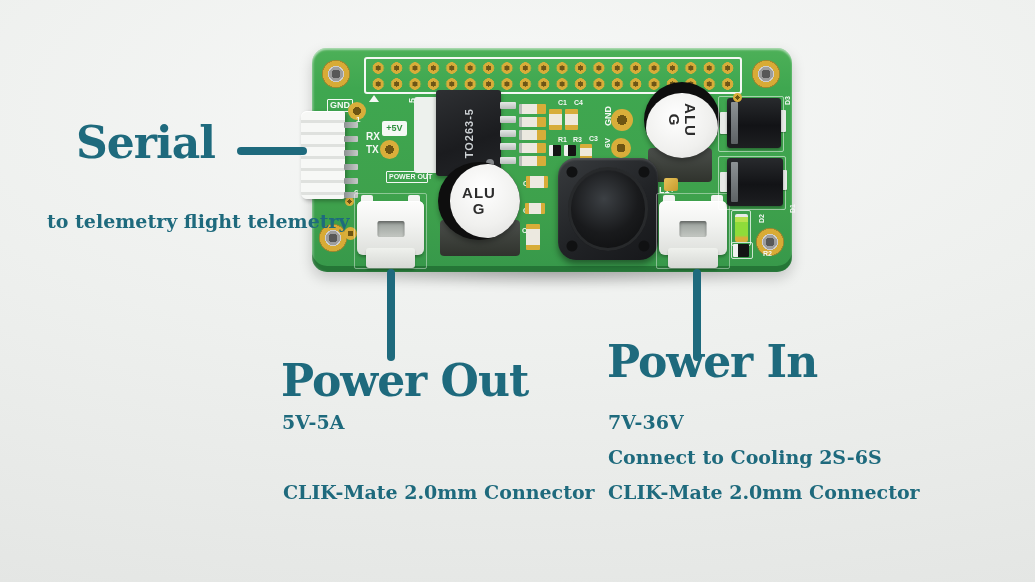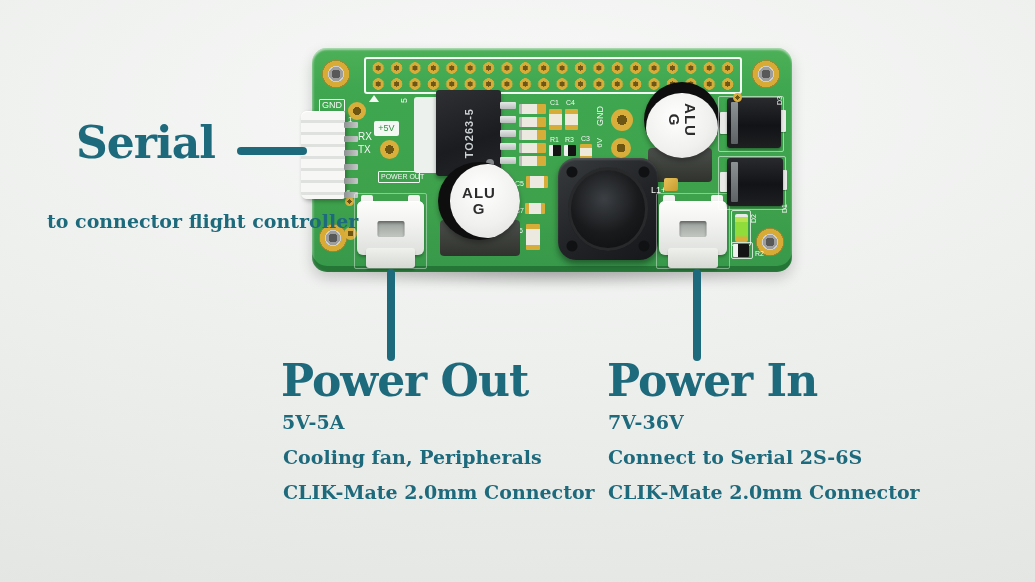--- a/index.html
+++ b/index.html
@@ -32,21 +32,21 @@
   .board-shadow{position:absolute;left:326px;top:248px;width:452px;height:40px;border-radius:50%;
     background:radial-gradient(ellipse at center, rgba(0,0,0,.22) 0%, rgba(0,0,0,0) 70%);filter:blur(4px);}
 
   .mount{position:absolute;width:28px;height:28px;border-radius:50%;
     background:radial-gradient(circle, #585858 0 4.5px, #9d9d9d 4.5px 7px, #cfcfcf 7px 8px, #d8ab36 8px 13px, #a8842a 13px 14px);}
   .header-box{position:absolute;left:52px;top:9px;width:378px;height:37px;border:2px solid var(--silk);border-radius:3px;}
   .pins{position:absolute;left:3px;top:1px;right:3px;bottom:2px;
     background-image:radial-gradient(circle 6px at 9.2px 8px, var(--gold-dark) 0 2.6px, var(--gold) 2.6px 5.6px, rgba(0,0,0,0) 5.9px);
     background-size:18.4px 16px;}
 
-  .silk{position:absolute;color:var(--silk);font-weight:normal;font-size:9px;line-height:1;white-space:nowrap;}
+  .silk{position:absolute;color:var(--silk);font-weight:bold;font-size:9px;line-height:1;white-space:nowrap;margin-left:8px;}
   .silk7{font-size:7px;}
   .silk8{font-size:8px;}
   .silk-box{border:1px solid var(--silk);padding:1px 2px;border-radius:1px;}
   .vtext{writing-mode:vertical-rl;transform:rotate(180deg);}
   .via{position:absolute;border-radius:50%;
     background:radial-gradient(circle, #6d5513 0 32%, #d9ae3a 32% 82%, #a97f20 100%);}
   .tri{position:absolute;width:0;height:0;border-left:5px solid transparent;border-right:5px solid transparent;border-bottom:7px solid var(--silk);}
   .goldpad{position:absolute;background:linear-gradient(135deg,#e7c35a,#c79a2d);border-radius:2px;}
   .whitepad{position:absolute;background:#e7eae7;border-radius:1px;box-shadow:0 1px 1px rgba(0,0,0,.25);}
   .outline{position:absolute;border:1px solid rgba(255,255,255,.75);border-radius:2px;}
@@ -252,25 +252,24 @@
     <div class="outline" style="left:419px;top:194px;width:22px;height:17px;"></div>
     <div class="abs" style="left:421px;top:196px;width:16px;height:13px;background:linear-gradient(90deg,#f0f0f0 0 30%,#141414 30%);border-radius:1px;"></div>
     <div class="silk silk7" style="left:443px;top:202px;">R2</div>
   </div>
 
   <div class="leader" style="left:237px;top:147px;width:70px;height:8px;"></div>
   <div class="leader" style="left:387px;top:269px;width:8px;height:92px;"></div>
   <div class="leader" style="left:693px;top:269px;width:8px;height:92px;"></div>
 
   <div class="ann-title" style="left:76px;top:121px;">Serial</div>
-  <div class="ann-line" style="left:47px;top:212px;">to connector flight controller</div>
+  <div class="ann-line" style="left:47px;top:212px;">to telemetry flight telemetry</div>
 
   <div class="ann-title" style="left:281px;top:359px;">Power Out</div>
   <div class="ann-line" style="left:282px;top:413px;">5V-5A</div>
-  <div class="ann-line" style="left:283px;top:448px;">Cooling fan, Peripherals</div>
   <div class="ann-line" style="left:283px;top:483px;">CLIK-Mate 2.0mm Connector</div>
 
-  <div class="ann-title" style="left:607px;top:359px;">Power In</div>
+  <div class="ann-title" style="left:607px;top:340px;">Power In</div>
   <div class="ann-line" style="left:608px;top:413px;">7V-36V</div>
-  <div class="ann-line" style="left:608px;top:448px;">Connect to Serial 2S-6S</div>
+  <div class="ann-line" style="left:608px;top:448px;">Connect to Cooling 2S-6S</div>
   <div class="ann-line" style="left:608px;top:483px;">CLIK-Mate 2.0mm Connector</div>
 
 </div>
 
 </body></html>

